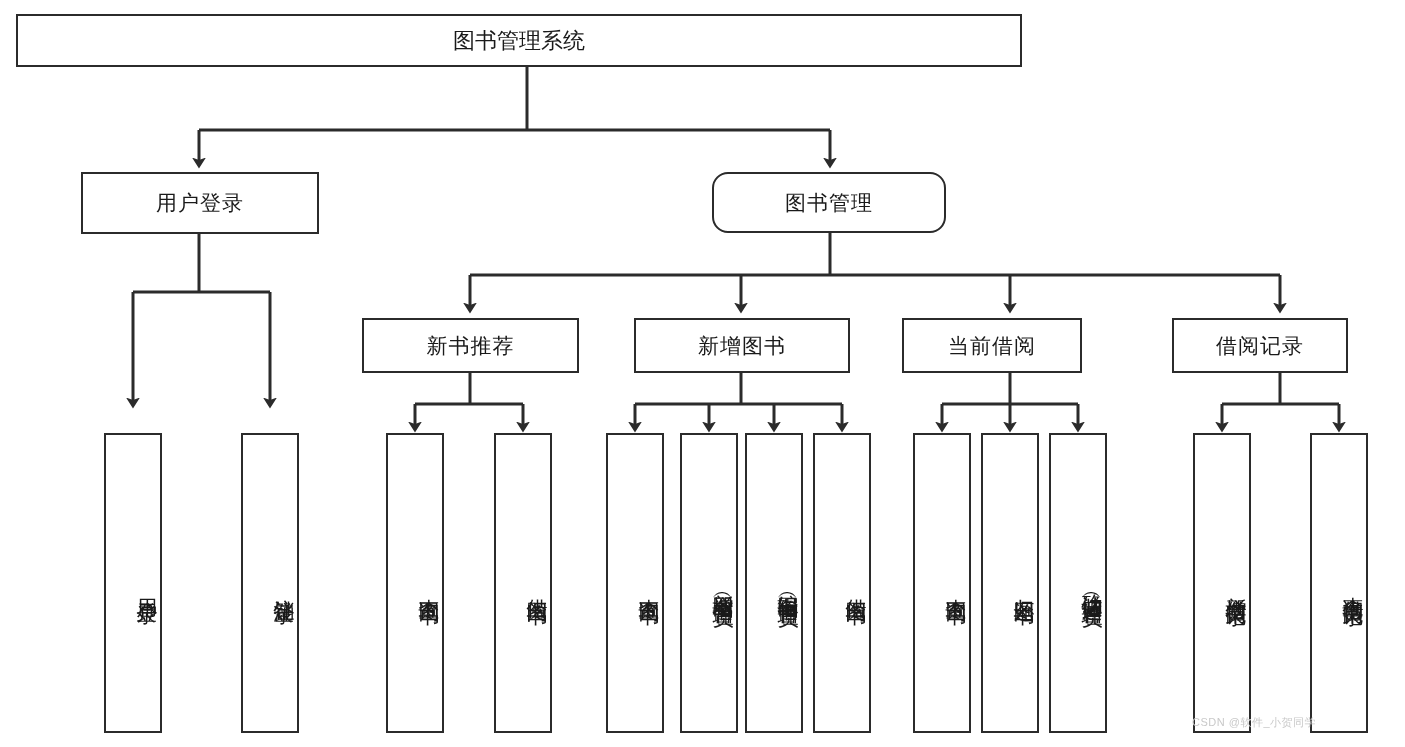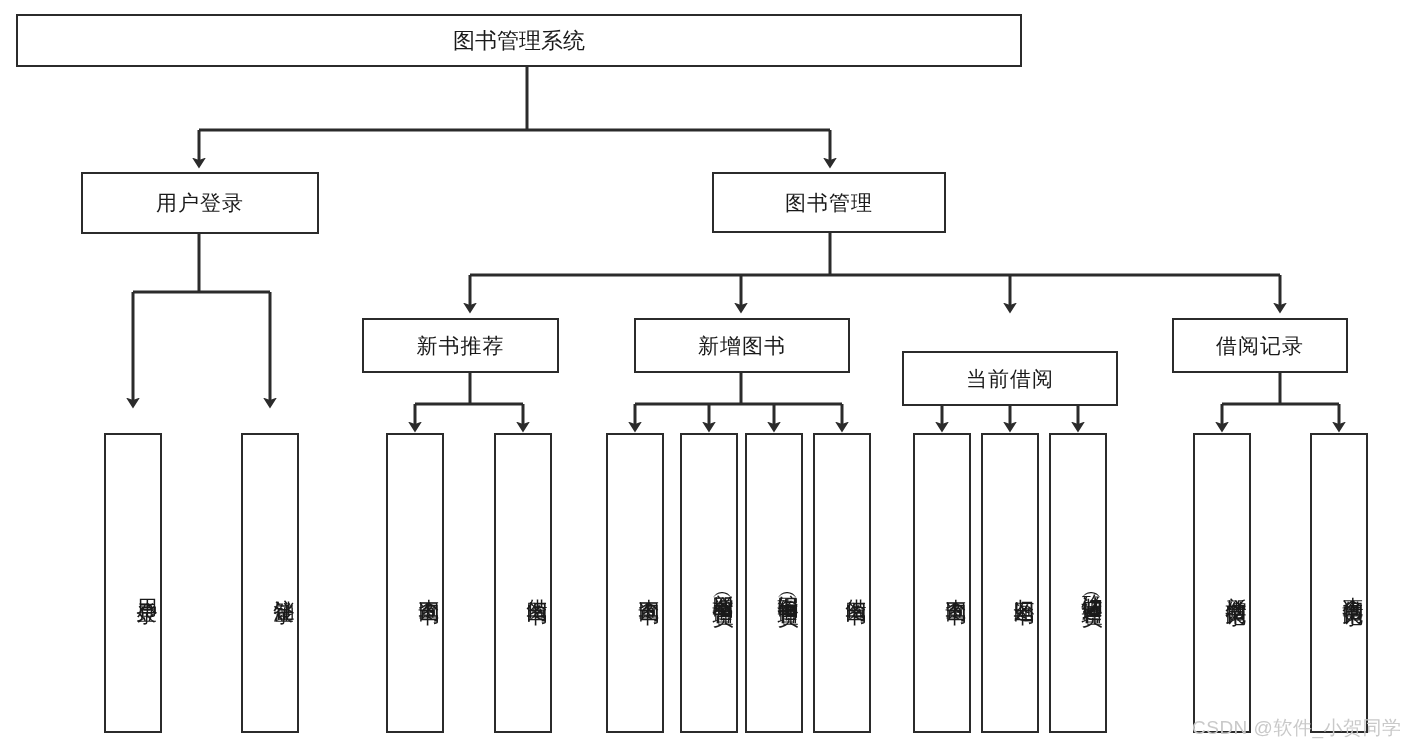--- a/index.html
+++ b/index.html
@@ -56,21 +56,21 @@
     padding-top: 6px;
   }
   .node.v .vtext {
     writing-mode: vertical-rl;
     text-orientation: upright;
     display: block;
   }
   .watermark {
     position: absolute;
     color: #c9c9c9;
-    font-size: 19px;
+    font-size: 11px;
     letter-spacing: 0.5px;
     white-space: nowrap;
     z-index: 3;
     user-select: none;
   }
 </style>
 </head>
 <body>
 
 <div id="canvas">
@@ -126,31 +126,31 @@
     </g>
   </svg>
 
   <div class="node root" style="left:16px; top:14px; width:1006px; height:53px;">
     <span>图书管理系统</span>
   </div>
 
   <div class="node h" style="left:81px; top:172px; width:238px; height:62px;">
     <span>用户登录</span>
   </div>
-  <div class="node h" style="left:712px; top:172px; width:234px; height:61px;">
+  <div class="node h" style="left:712px; top:172px; width:234px; height:61px;border-radius:16px;">
     <span>图书管理</span>
   </div>
 
-  <div class="node h" style="left:362px; top:318px; width:197px; height:55px;">
+  <div class="node h" style="left:362px; top:318px; width:217px; height:55px;">
     <span>新书推荐</span>
   </div>
   <div class="node h" style="left:634px; top:318px; width:216px; height:55px;">
     <span>新增图书</span>
   </div>
-  <div class="node h" style="left:902px; top:318px; width:216px; height:55px;margin-top:33px;">
+  <div class="node h" style="left:902px; top:318px; width:180px; height:55px;">
     <span>当前借阅</span>
   </div>
   <div class="node h" style="left:1172px; top:318px; width:176px; height:55px;">
     <span>借阅记录</span>
   </div>
 
   <div class="node v" style="left:104px; top:433px; width:58px; height:300px;">
     <span class="vtext">用户登录</span>
   </div>
   <div class="node v" style="left:241px; top:433px; width:58px; height:300px;">

